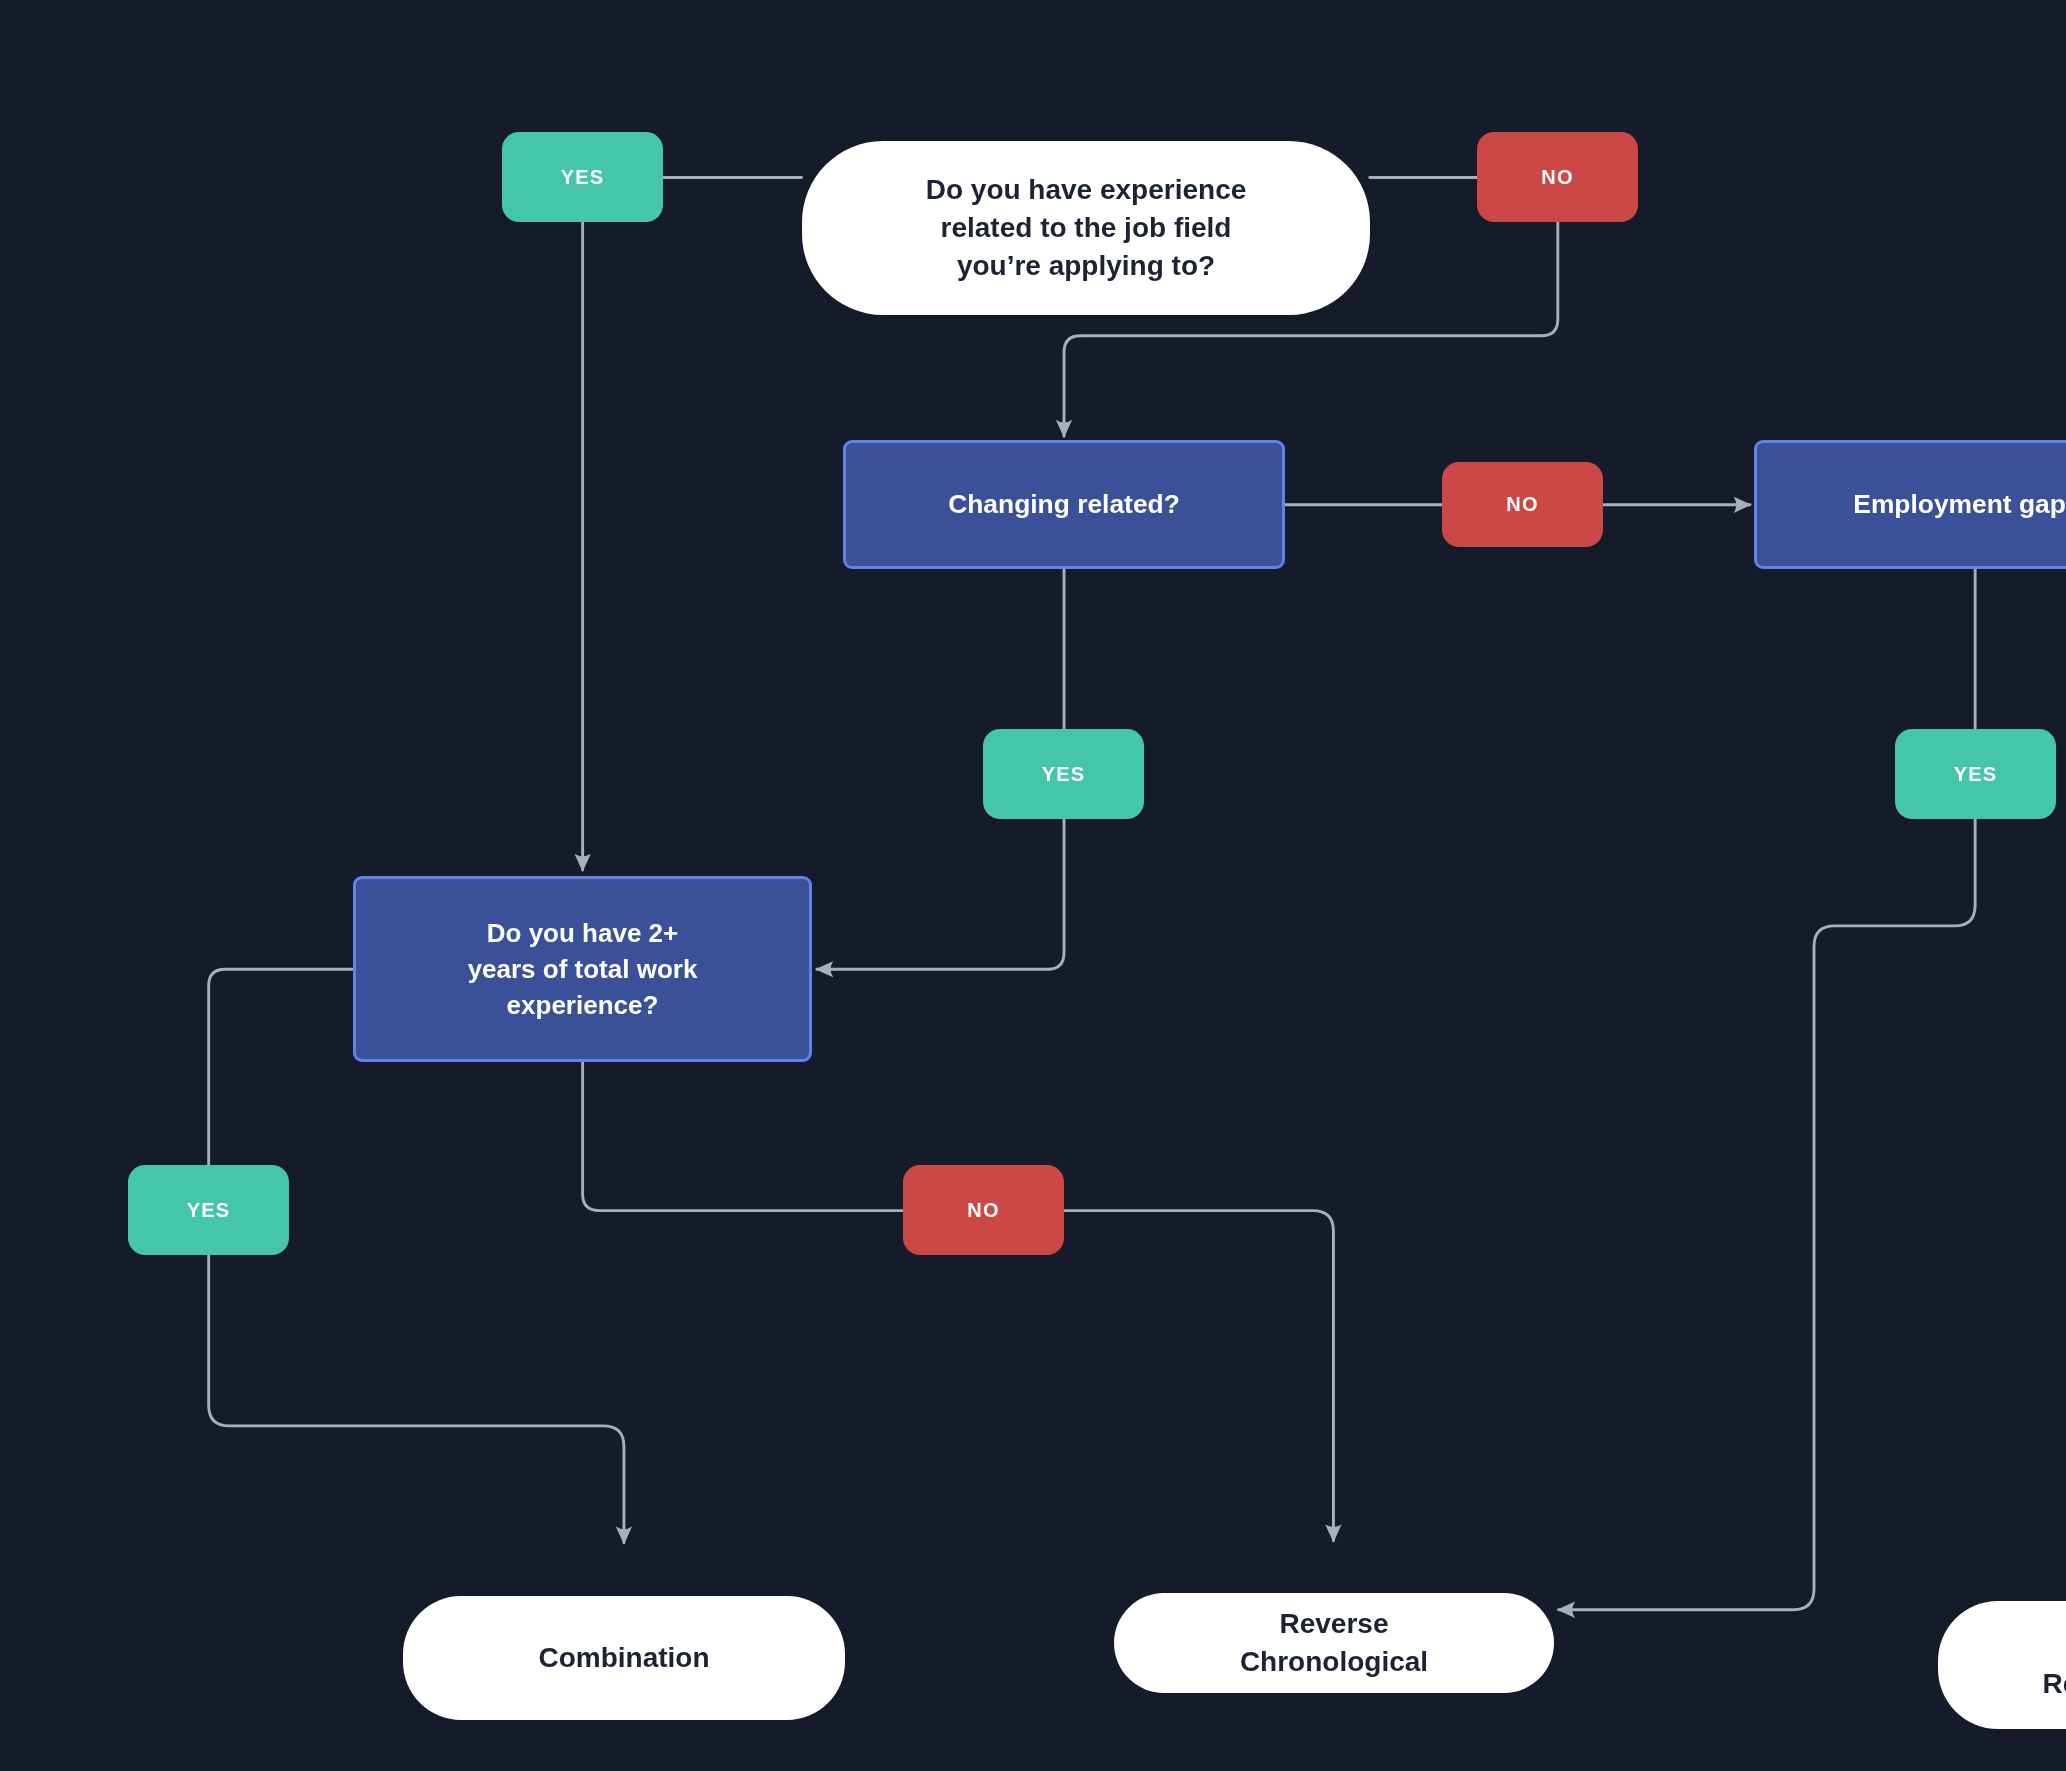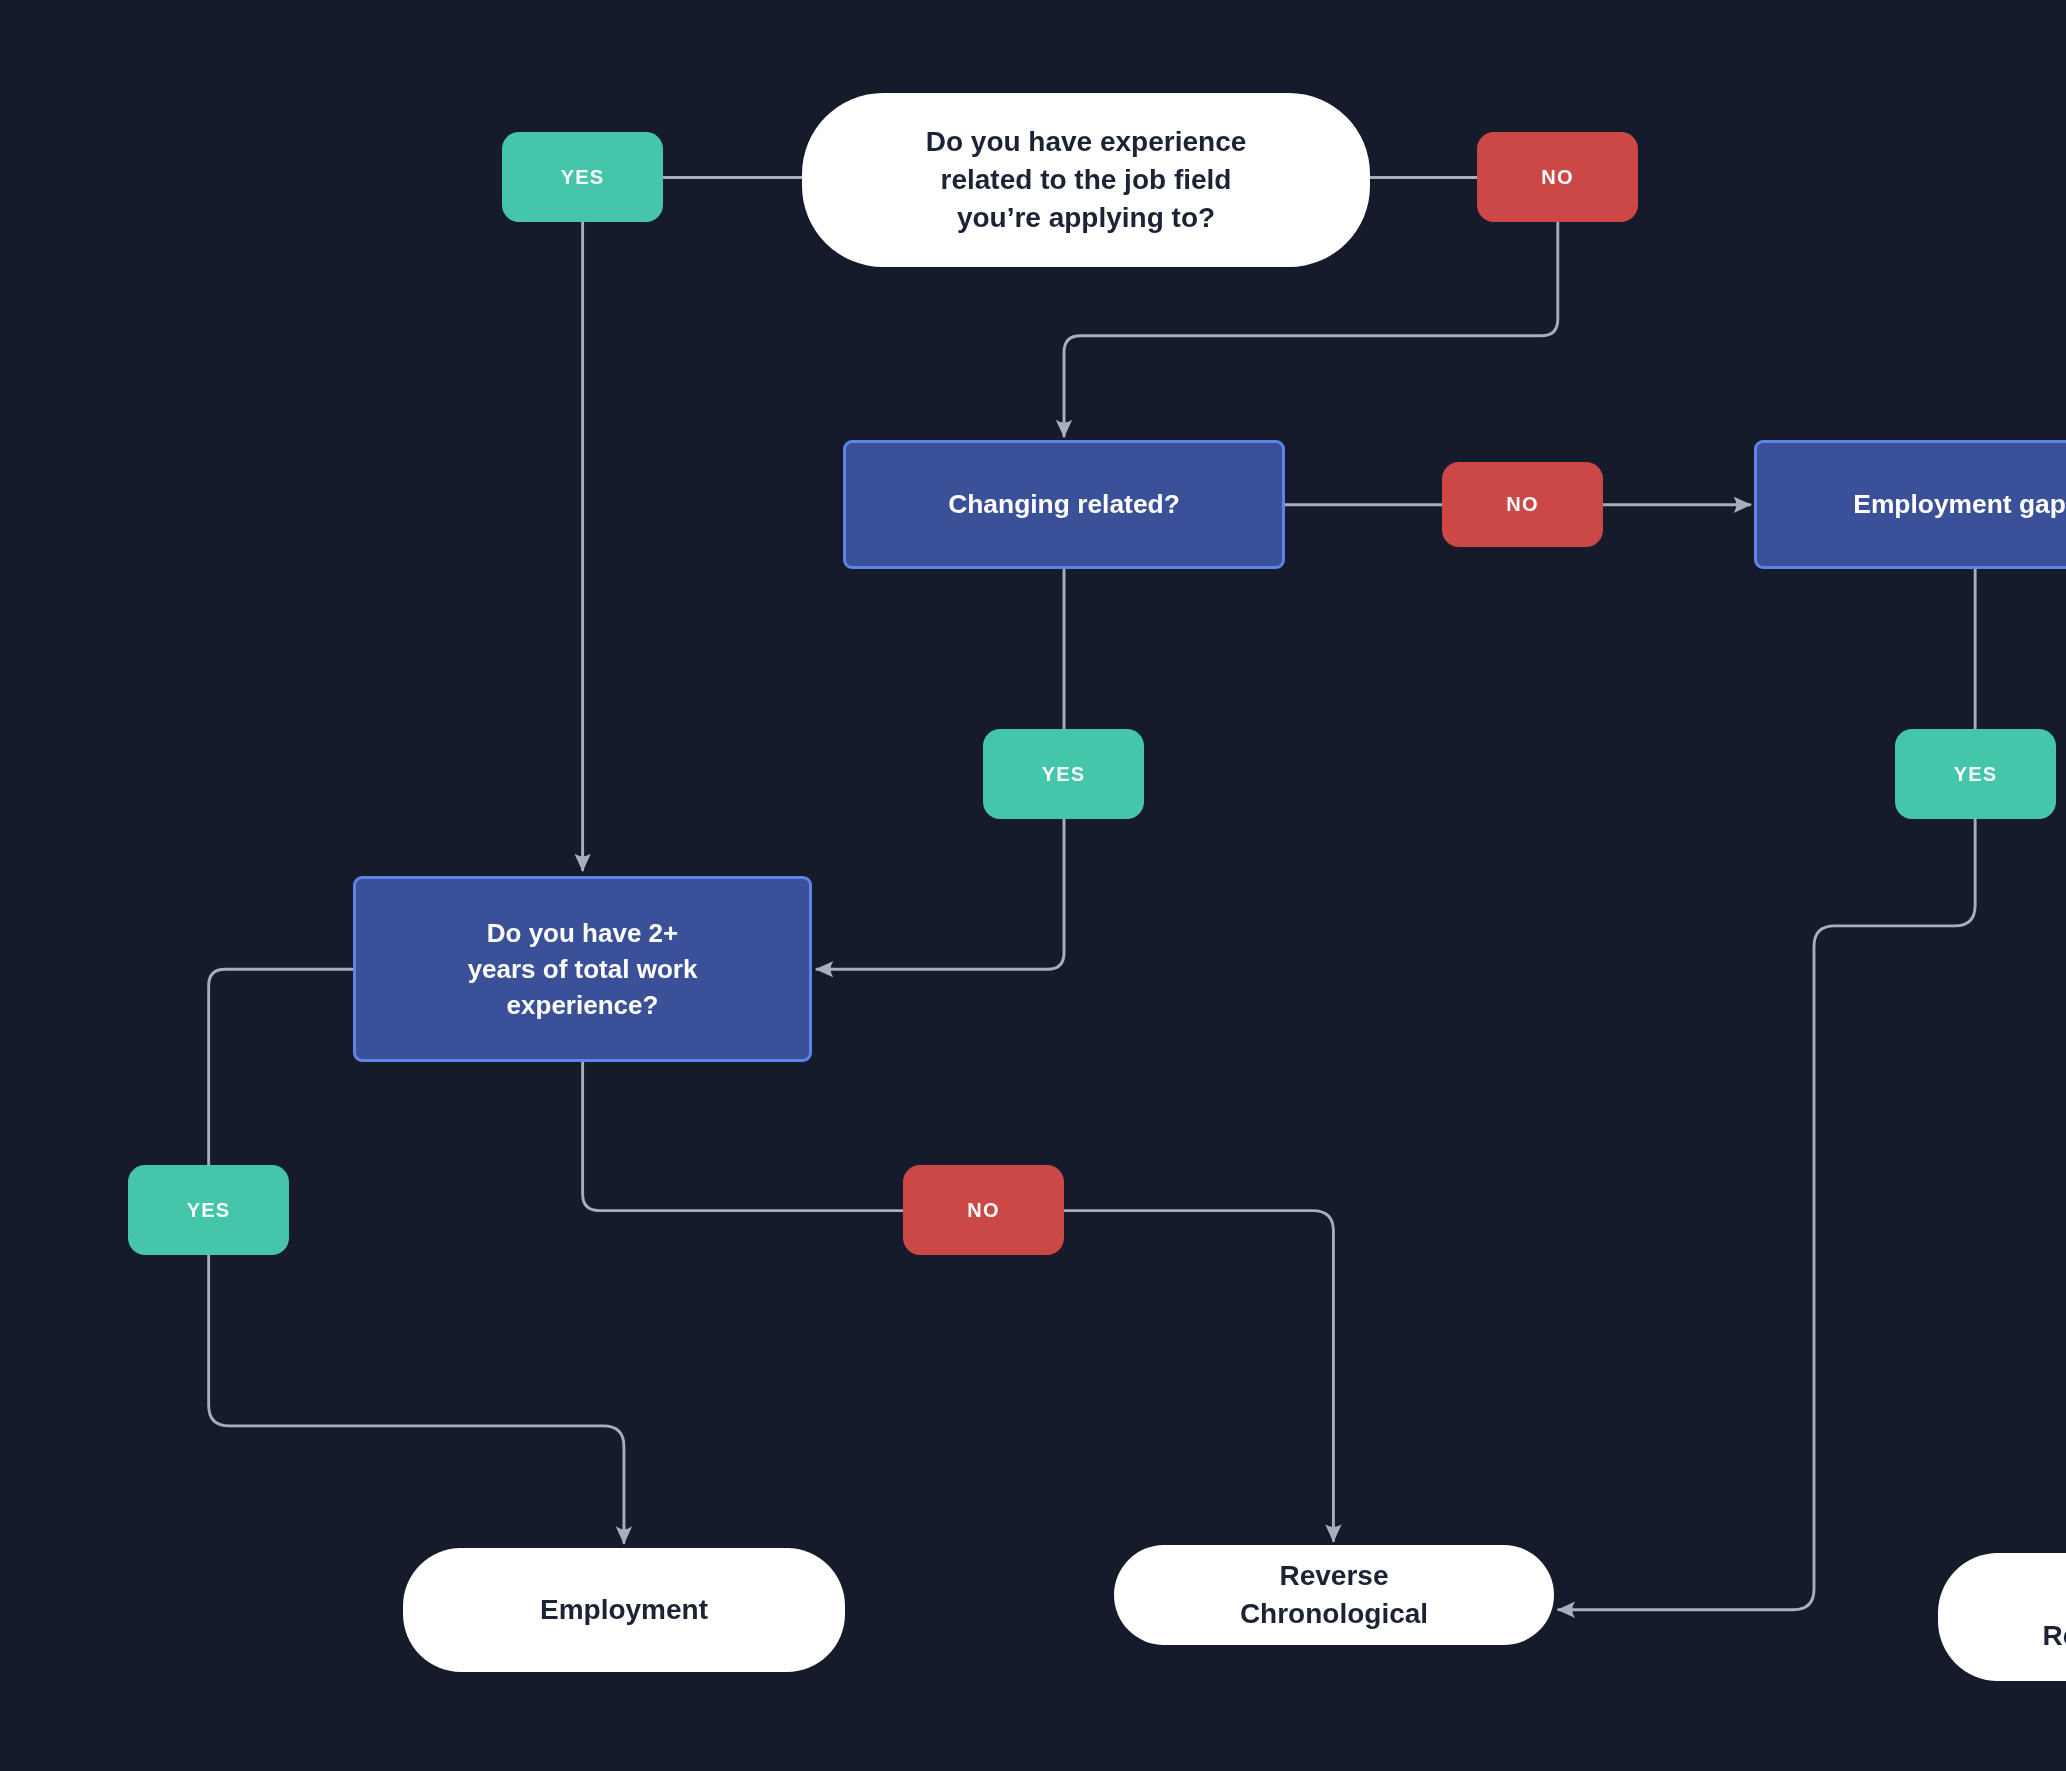--- a/index.html
+++ b/index.html
@@ -26,21 +26,21 @@
     font-size:20px; letter-spacing:1.2px;
   }
   .badge.yes{background:var(--yes);}
   .badge.no{background:var(--no);}
   .qbox{
     background:var(--question_fill); border:3.3px solid var(--question_border);
     border-radius:9px; color:var(--label_text); font-size:26.4px; line-height:37px;
   }
   .pill{
     background:var(--terminal_fill); color:var(--terminal_text);
-    font-size:28px; line-height:38px;
+    font-size:28px; line-height:38px;margin-top:48px;
   }
 </style>
 </head>
 <body>
 
 <div id="canvas">
 
   <svg id="edges" width="2571" height="1772" viewBox="0 0 6222 4287">
     <defs>
       <marker id="arrow" markerUnits="userSpaceOnUse" markerWidth="46" markerHeight="40" refX="40" refY="20" orient="auto">
@@ -81,21 +81,21 @@
   <div class="node badge yes" style="left:1895px;top:729px;">YES</div>
 
   <div class="node qbox" style="left:353px;top:876px;width:459px;height:186px;font-size:26px;line-height:36px;">Do you have 2+
 years of total work
 experience?</div>
 
   <div class="node badge yes" style="left:128px;top:1165px;">YES</div>
 
   <div class="node badge no" style="left:903px;top:1165px;">NO</div>
 
-  <div class="node pill" style="left:403px;top:1548px;width:442px;height:124px;border-radius:58px;">Employment</div>
+  <div class="node pill" style="left:403px;top:1548px;width:442px;height:124px;border-radius:58px;">Combination</div>
 
   <div class="node pill" style="left:1114px;top:1545px;width:440px;height:100px;border-radius:60px;">Reverse
 Chronological</div>
 
   <div class="node pill" style="left:1938px;top:1553px;width:514px;height:128px;border-radius:60px;">Education-Focused
 Reverse Chronological</div>
 
 </div>
 
 

